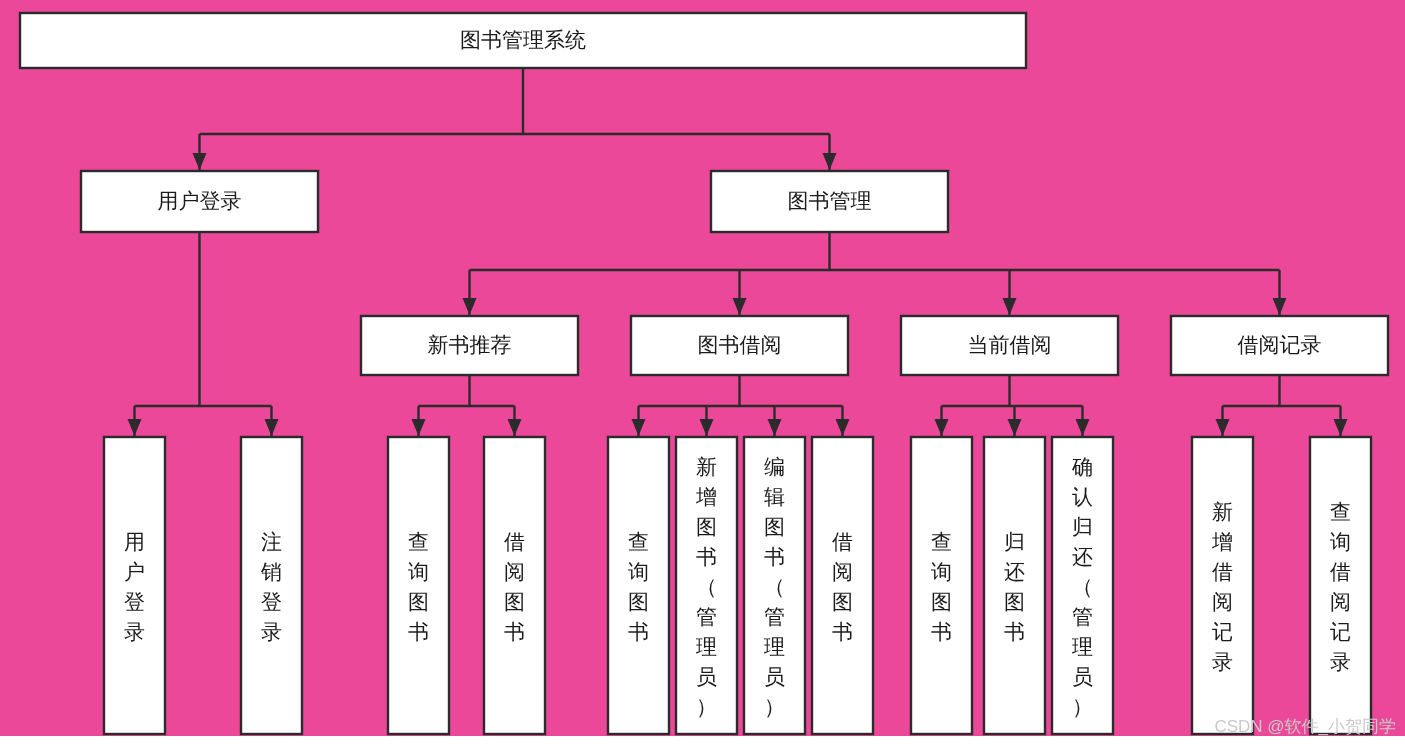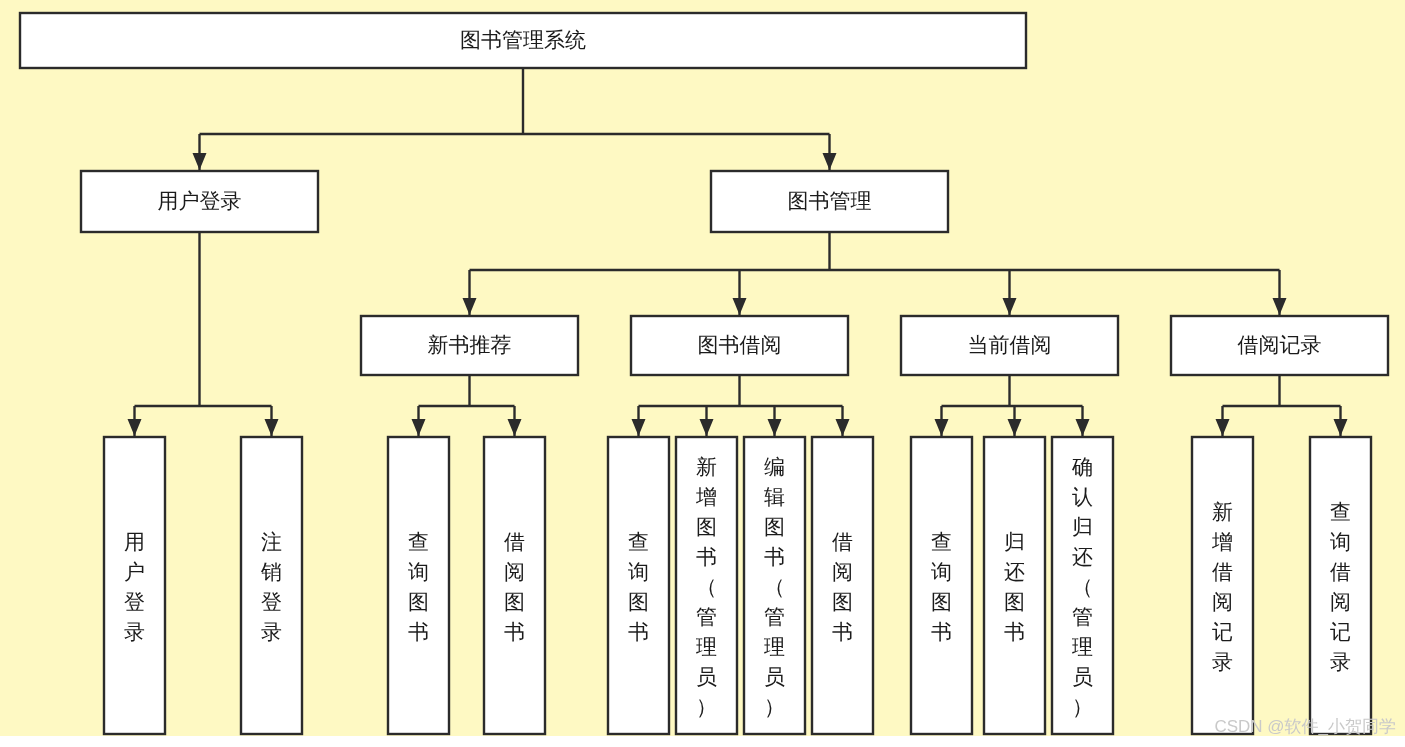--- a/index.html
+++ b/index.html
@@ -8,21 +8,21 @@
     padding: 0;
     background: #ffffff;
   }
   body {
     font-family: "Liberation Sans", "DejaVu Sans", sans-serif;
   }
   #diagram-root {
     position: relative;
     width: 1405px;
     height: 736px;
-    background: #fef9c3;
+    background: #ec4899;
     overflow: hidden;
   }
   svg.diagram-canvas {
     position: absolute;
     left: 0;
     top: 0;
     width: 1405px;
     height: 747px;
   }
   .node-box {

